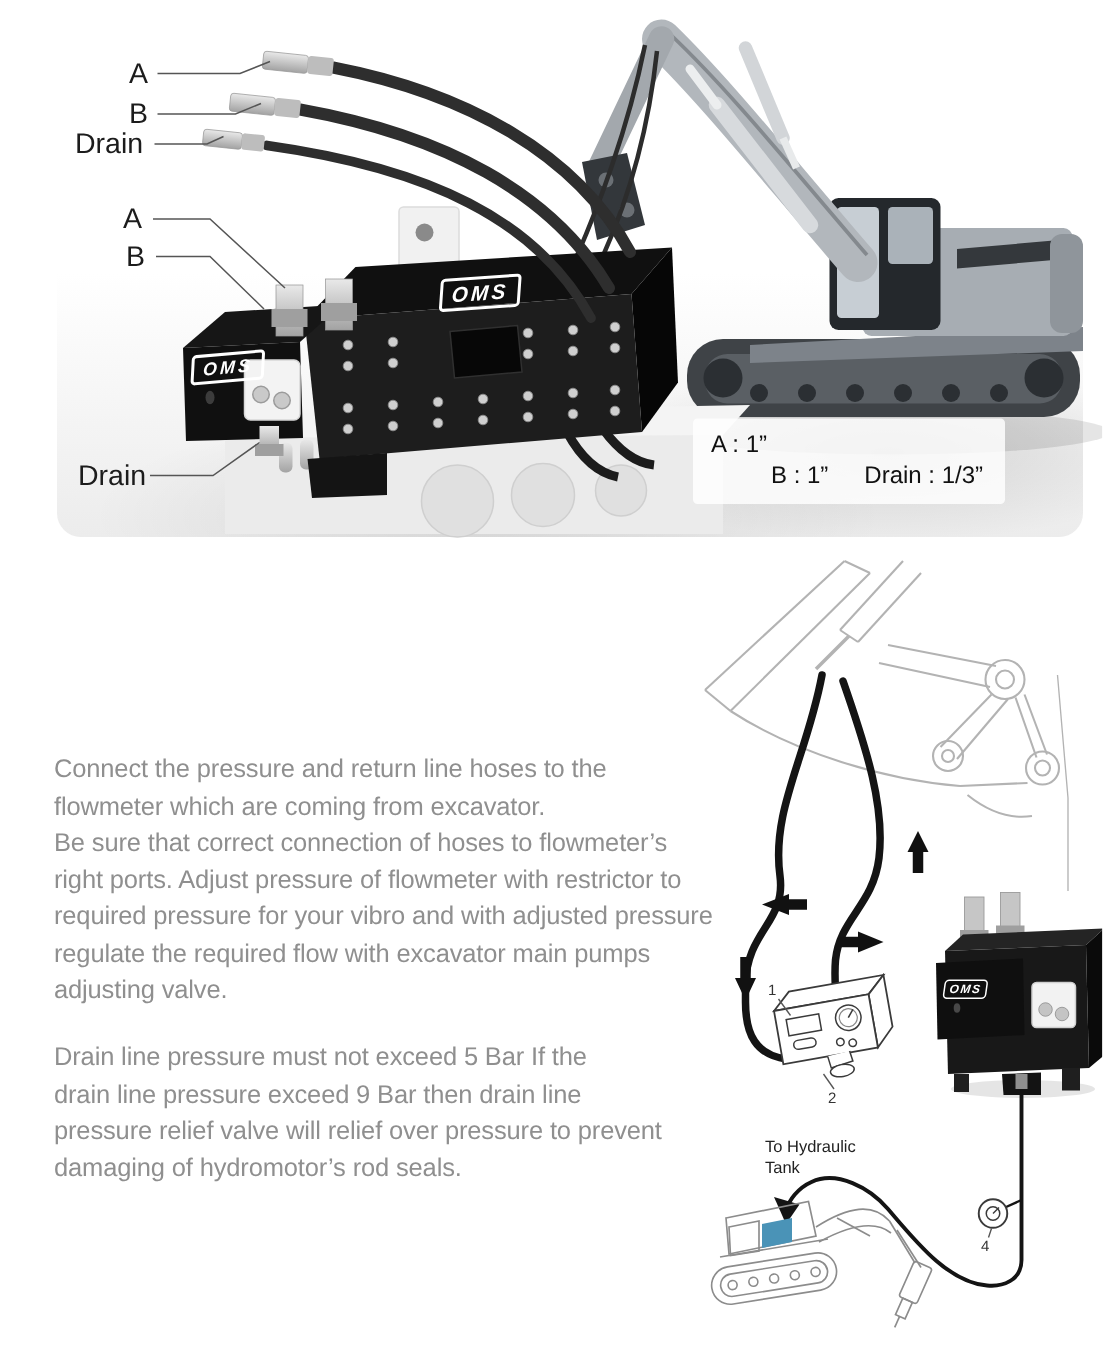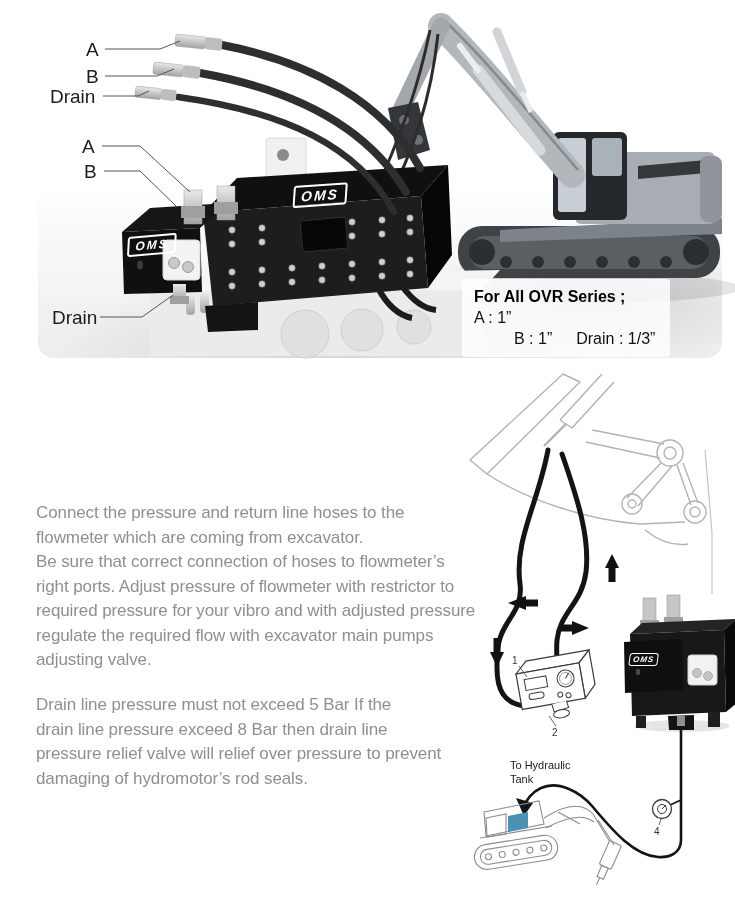--- a/index.html
+++ b/index.html
@@ -174,37 +174,36 @@
   <div class="callout" style="left:86px;top:67px">B</div>
   <div class="callout" style="left:50px;top:87px">Drain</div>
   <div class="callout" style="left:82px;top:137px">A</div>
   <div class="callout" style="left:84px;top:162px">B</div>
   <div class="callout" style="left:52px;top:308px">Drain</div>
 
   <div class="omslogo logo-front">OMS</div>
   <div class="omslogo logo-side">OMS</div>
 
   <div class="infobox">
-    <div class="t">For All OVR Series ;</div>
     <div class="r">A : 1”</div>
     <div class="r row2">
       <span>B : 1”</span>
       <span>Drain : 1/3”</span>
     </div>
   </div>
 
   <div class="para" style="left:36px;top:487px">Connect the pressure and return line hoses to the
 flowmeter which are coming from excavator.
 Be sure that correct connection of hoses to flowmeter’s
 right ports. Adjust pressure of flowmeter with restrictor to
 required pressure for your vibro and with adjusted pressure
 regulate the required flow with excavator main pumps
 adjusting valve.</div>
   <div class="para" style="left:36px;top:679px">Drain line pressure must not exceed 5 Bar If the
-drain line pressure exceed 8 Bar then drain line
+drain line pressure exceed 9 Bar then drain line
 pressure relief valve will relief over pressure to prevent
 damaging of hydromotor’s rod seals.</div>
 
   <div class="diagram">
     <svg width="295" height="529" viewBox="0 0 295 529">
 
       <g stroke="#b3b3b3" stroke-width="1.4" fill="none">
         <path d="M123,2 L30,88"></path>
           <path d="M140,10 L47,102"></path>
         <path d="M123,2 L140,10"></path>

